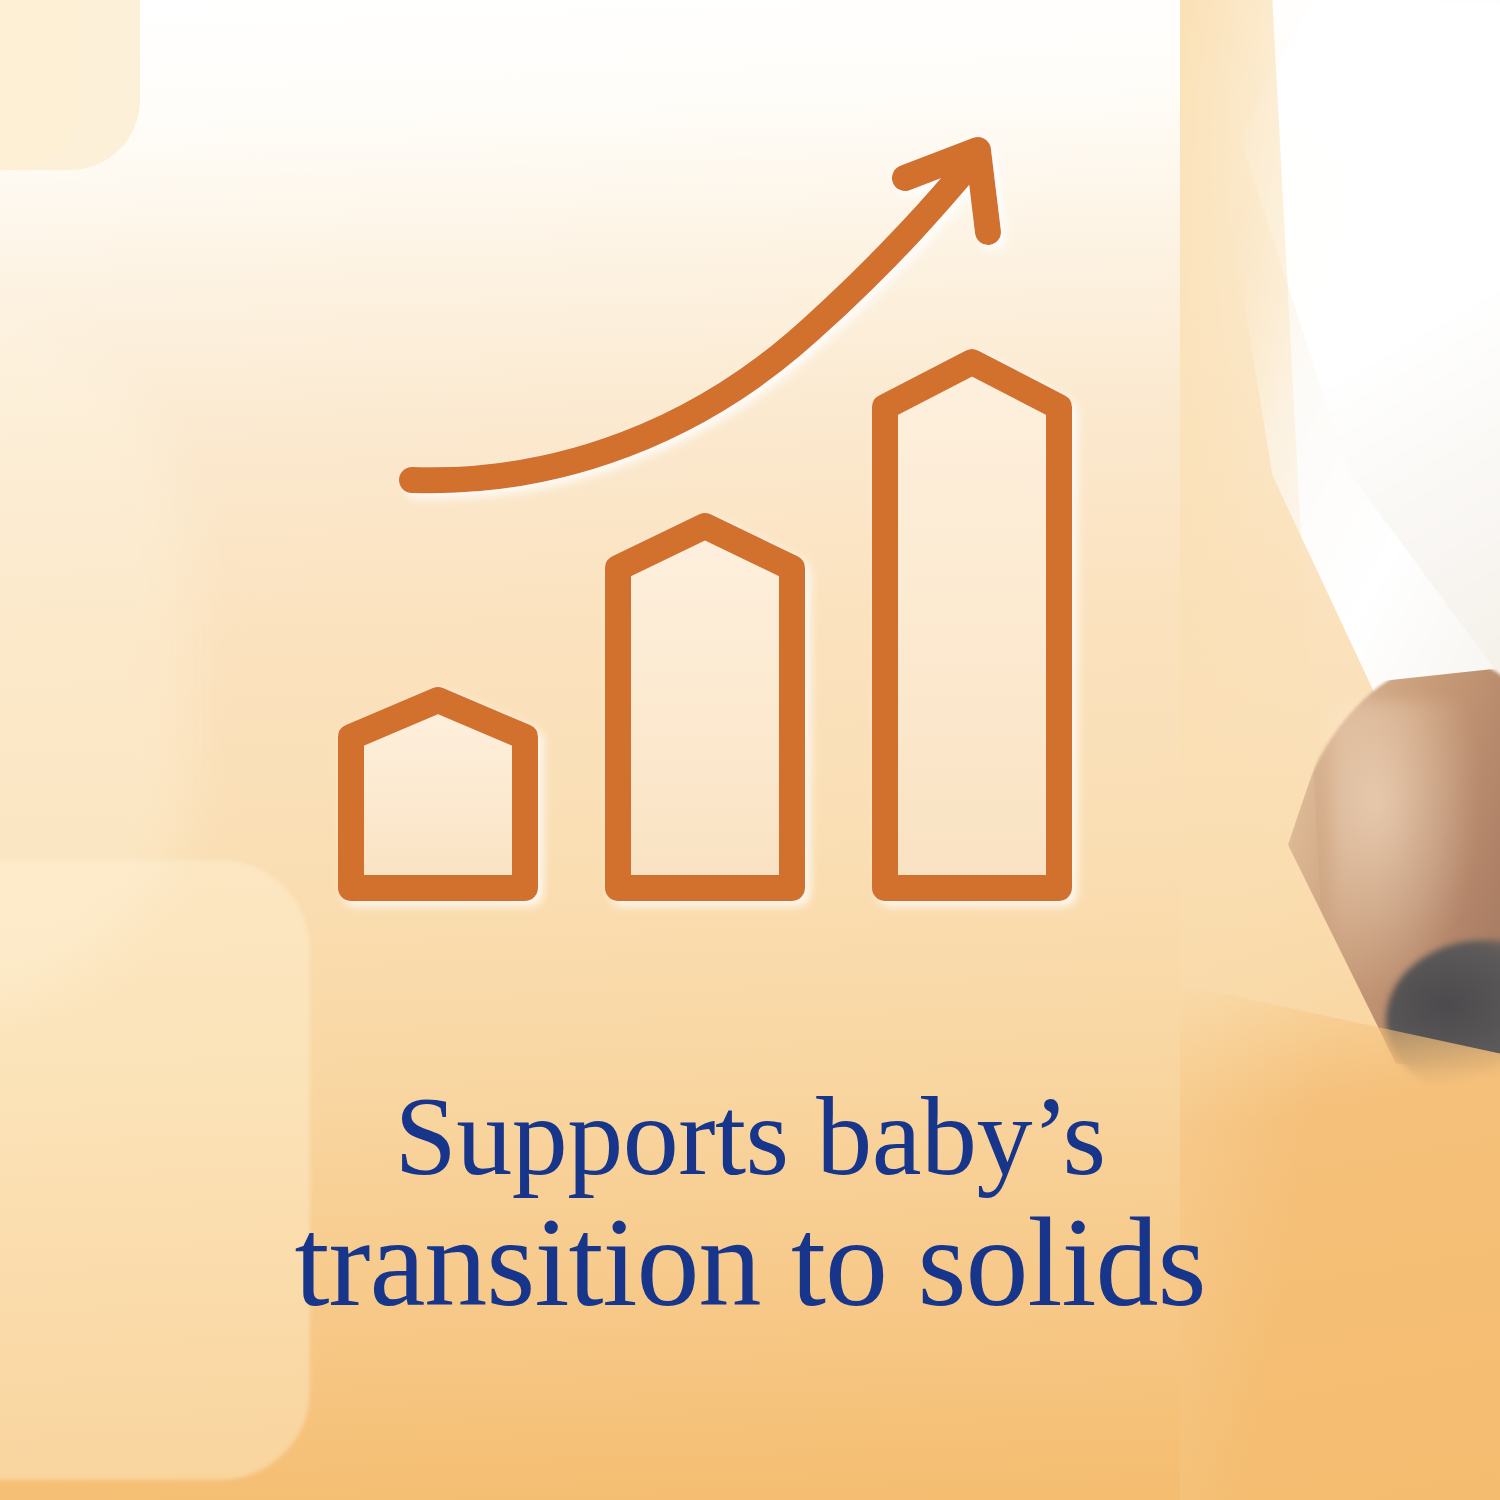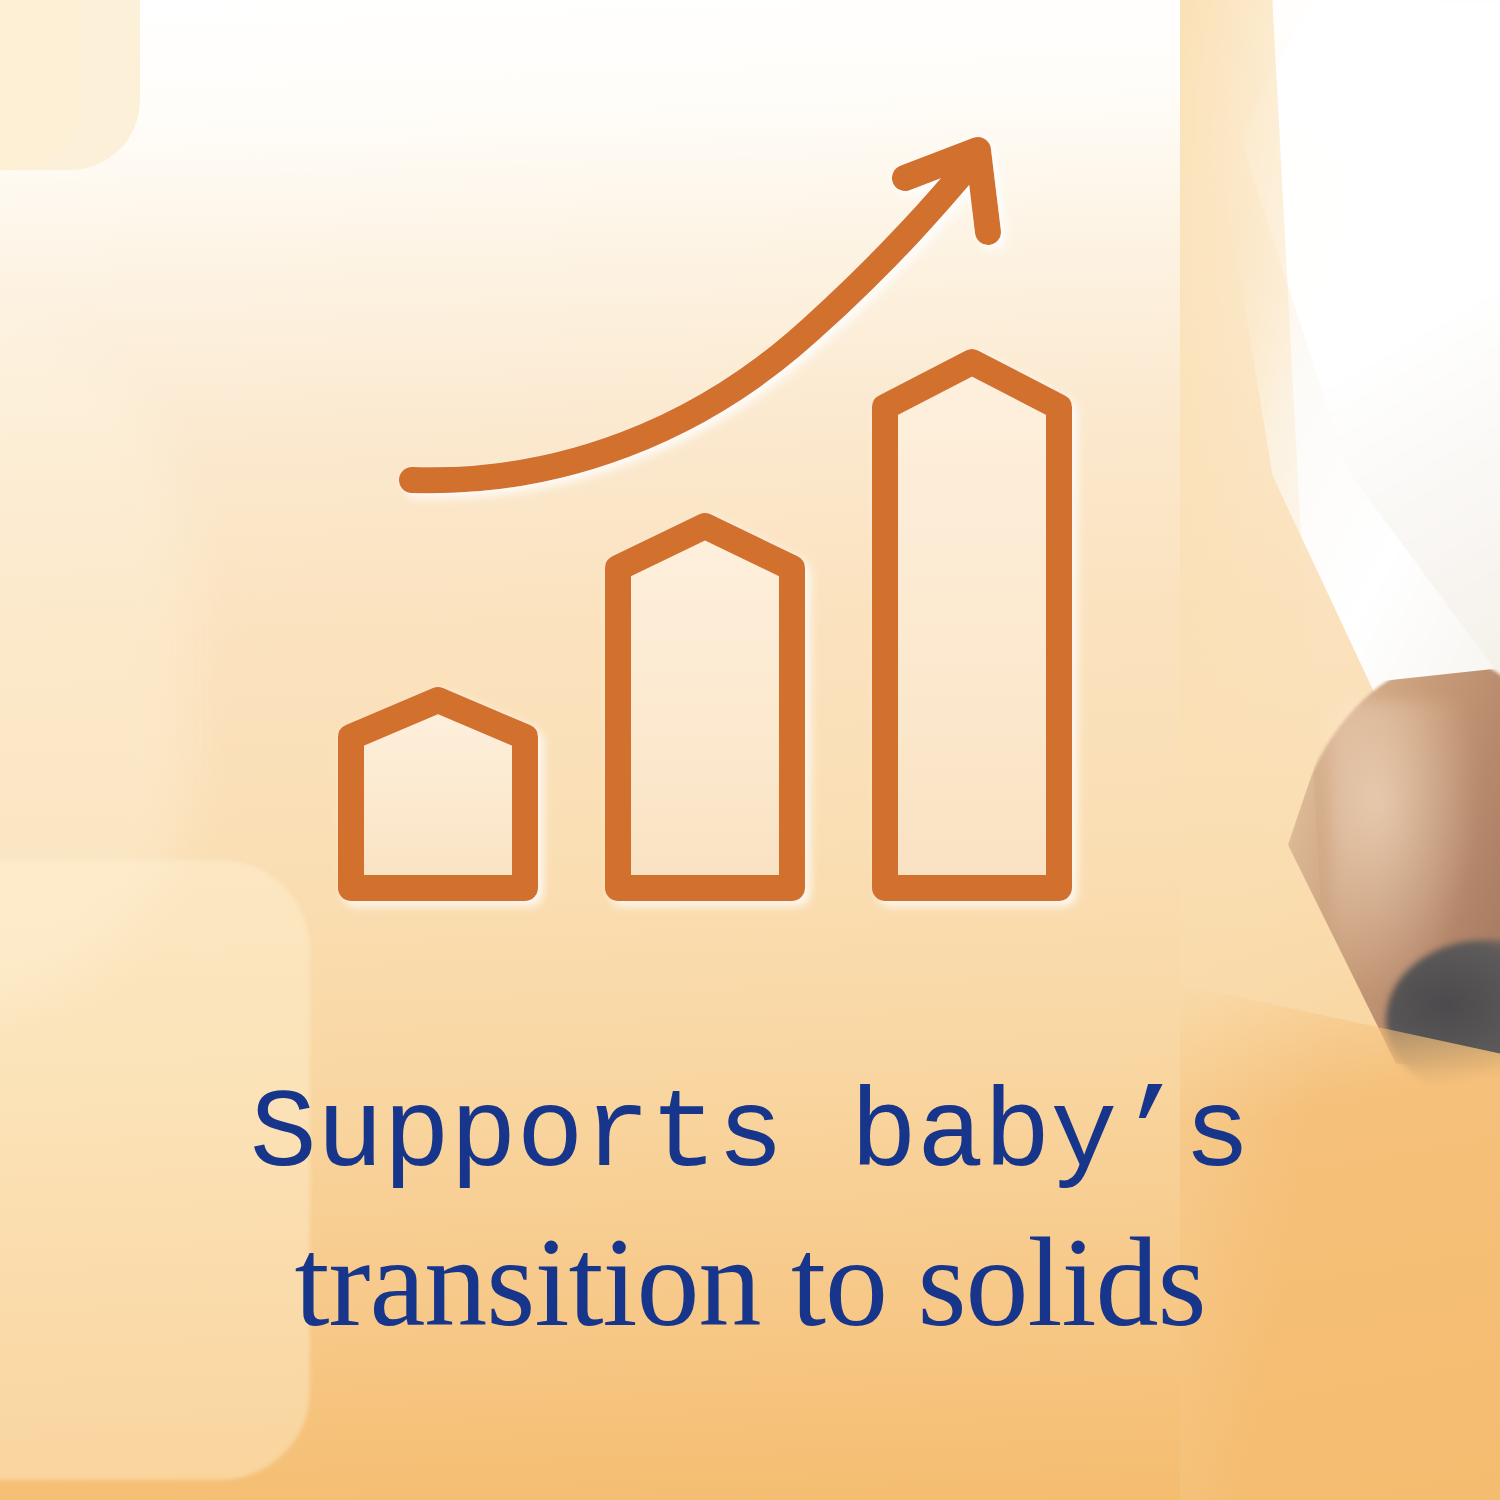--- a/index.html
+++ b/index.html
@@ -178,25 +178,25 @@
     left: 0;
     top: 1080px;
     width: 1500px;
     text-align: center;
     color: #17358a;
     line-height: 1.0;
     user-select: none;
   }
   #headline-line-1 {
     display: block;
-    font-family: Liberation Mono, monospace;
+    font-family: Liberation Serif, serif;
     font-weight: 400;
     font-size: 112px;
     letter-spacing: -0.5px;
-    margin-bottom: 28px;
+    margin-bottom: 8px;
   }
   #headline-line-2 {
     display: block;
     font-family: "Liberation Serif", serif;
     font-weight: 400;
     font-size: 126px;
     letter-spacing: -1px;
   }
 </style>
 </head>

